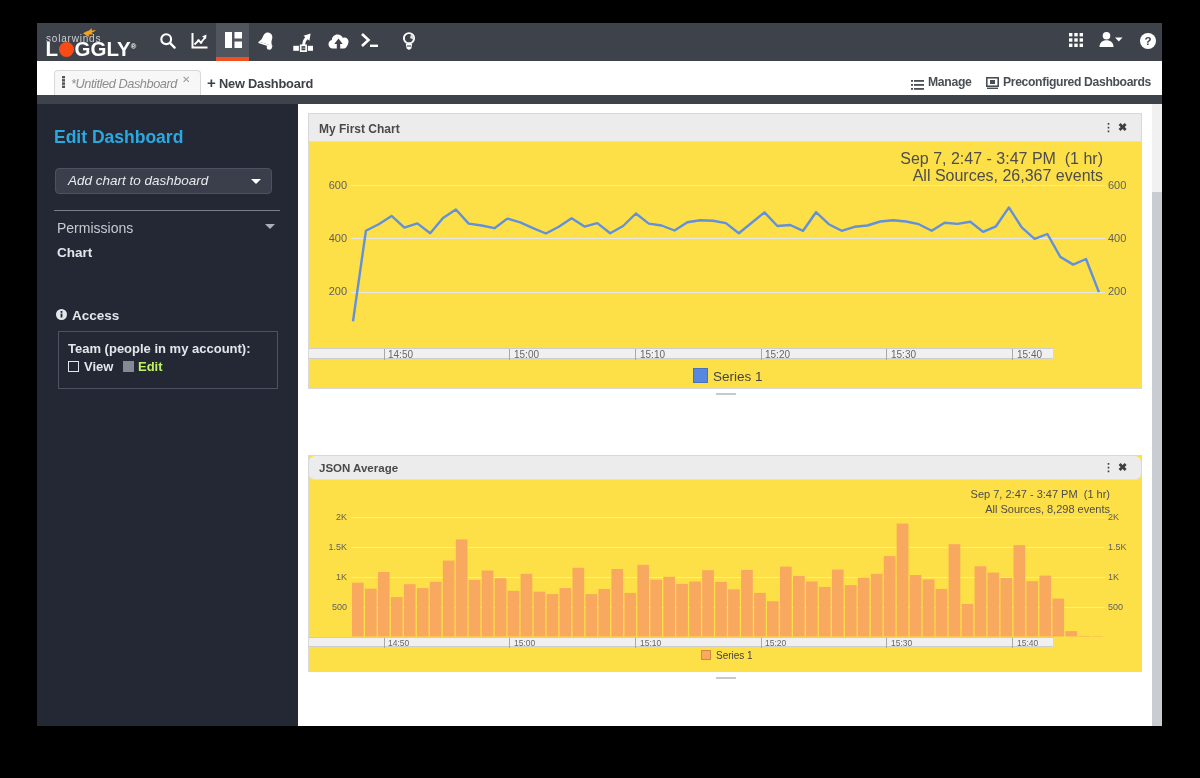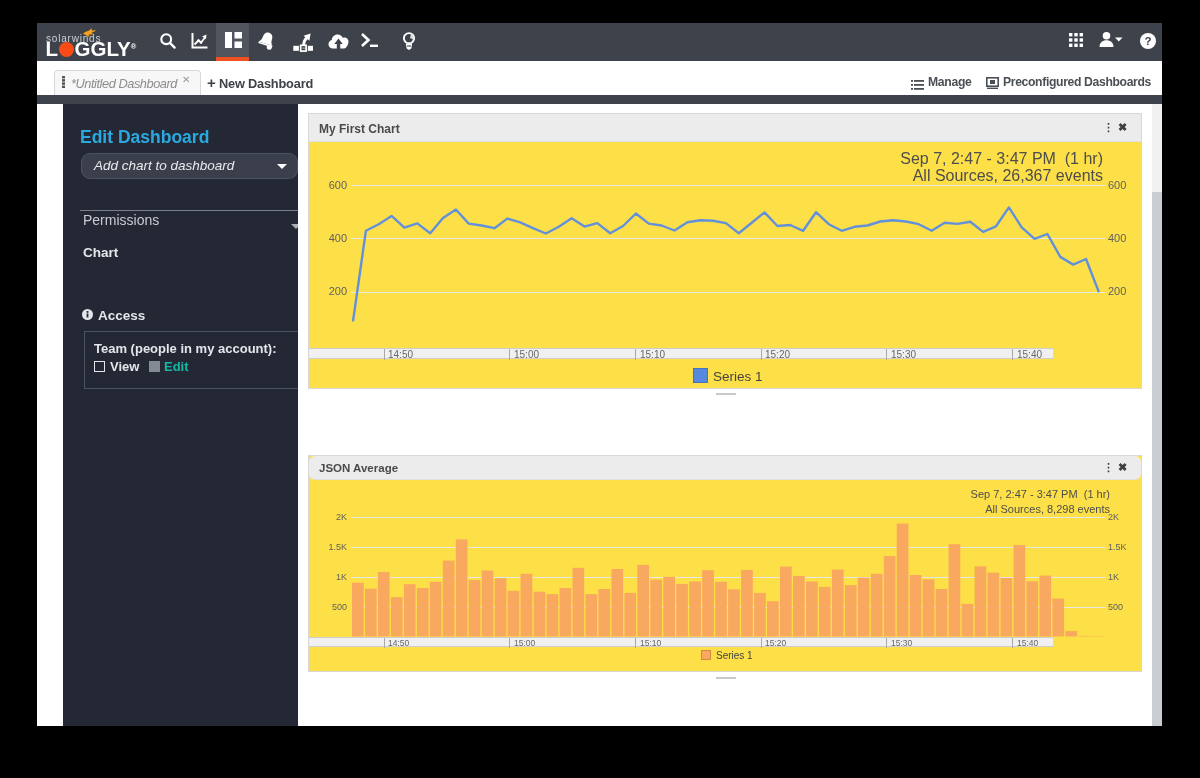--- a/index.html
+++ b/index.html
@@ -12,21 +12,21 @@
 #nav { position:absolute; left:0; top:0; width:1125px; height:38px; background:#3e434b; }
 #navsel { position:absolute; left:179px; top:0; width:33px; height:34px; background:#50555e; }
 #navselbar { position:absolute; left:179px; top:34px; width:33px; height:4px; background:#ef5123; }
 .navico { position:absolute; top:9px; }
 
 #tabbar { position:absolute; left:0; top:38px; width:1125px; height:34px; background:#fff; }
 #tab { position:absolute; left:17px; top:9px; width:147px; height:25px; background:#f7f7f7;
   border:1px solid #d8d8d8; border-bottom:none; border-radius:4px 4px 0 0; }
 #strip { position:absolute; left:0; top:72px; width:1125px; height:9px; background:#3e434b; }
 
-#sidebar { position:absolute; left:0; top:81px; width:261px; height:622px; background:#242834;margin-left:26px; }
+#sidebar { position:absolute; left:0; top:81px; width:261px; height:622px; background:#242834; }
 .dd { position:absolute; left:18px; width:217px; height:26px; background:#3a3f4b;
   border:1px solid #4c525f; border-radius:4px; color:#e8eaee; font-style:italic;
   font-size:13.5px; line-height:24px; padding-left:12px; }
 .ddcaret { position:absolute; right:10px; top:10px; width:0; height:0;
   border-left:5px solid transparent; border-right:5px solid transparent; border-top:5px solid #fff; }
 
 #main { position:absolute; left:261px; top:81px; width:864px; height:622px; background:#fff; }
 .panel { position:absolute; left:10px; width:834px; background:#fde047; border:1px solid #d8d8d8; }
 .phead { position:absolute; left:0; top:0; width:100%; background:#ececec; border-bottom:1px solid #e0e0e0; }
 .ptitle { color:#4a4a4a; font-weight:bold; }
@@ -146,37 +146,37 @@
           <rect x="0.8" y="0.8" width="11.4" height="8.4" fill="none" stroke="#4a4f55" stroke-width="1.6"></rect>
           <rect x="4" y="3" width="5" height="4" fill="#4a4f55"></rect>
           <rect x="1" y="10.6" width="11" height="1.4" fill="#4a4f55"></rect>
         </svg>
     </div>
     <div class="abs" style="left:966px;top:14px;color:#4a4f55;font-size:12.2px;letter-spacing:-0.35px;font-weight:bold;white-space:nowrap;">Preconfigured Dashboards</div>
   </div>
   <div id="strip"></div>
   <div id="sidebar">
     <div class="abs" style="left:17px;top:23px;color:#2aa9e1;font-size:17.5px;font-weight:bold;">Edit Dashboard</div>
-    <div class="dd" style="top:49px;border-radius:9px;">Add chart to dashboard<div class="ddcaret"></div></div>
+    <div class="dd" style="top:64px;">Add chart to dashboard<div class="ddcaret"></div></div>
     <div class="abs" style="left:17px;top:106px;width:226px;height:1px;background:#787e89;"></div>
-    <div class="abs" style="left:20px;top:108px;color:#c7cad0;font-size:14px;">Permissions</div>
+    <div class="abs" style="left:20px;top:116px;color:#c7cad0;font-size:14px;">Permissions</div>
     <div class="abs" style="left:228px;top:120px;width:0;height:0;border-left:5px solid transparent;border-right:5px solid transparent;border-top:5px solid #aab0b8;"></div>
     <div class="abs" style="left:20px;top:141px;color:#e3e6ea;font-size:13.5px;font-weight:bold;">Chart</div>
     <svg class="abs" style="left:19px;top:205px;" width="11" height="11" viewBox="0 0 11 11">
       <circle cx="5.5" cy="5.5" r="5.5" fill="#e3e6ea"></circle>
       <rect x="4.6" y="4.5" width="1.8" height="4" fill="#242834"></rect>
         <rect x="4.6" y="2" width="1.8" height="1.8" fill="#242834"></rect>
     </svg>
     <div class="abs" style="left:35px;top:204px;color:#e3e6ea;font-size:13.5px;font-weight:bold;">Access</div>
     <div class="abs" style="left:21px;top:227px;width:220px;height:58px;border:1px solid #4c525f;">
       <div class="abs" style="left:9px;top:9px;color:#e3e6ea;font-size:13px;font-weight:bold;">Team (people in my account):</div>
       <div class="abs" style="left:9px;top:29px;width:11px;height:11px;border:1.5px solid #e3e6ea;background:transparent;"></div>
       <div class="abs" style="left:25px;top:27px;color:#e3e6ea;font-size:13px;font-weight:bold;">View</div>
       <div class="abs" style="left:64px;top:29px;width:11px;height:11px;background:#848a94;"></div>
-      <div class="abs" style="left:79px;top:27px;color:#14b8a6;font-size:13px;font-weight:bold;">Edit</div>
+      <div class="abs" style="left:79px;top:27px;color:#bef264;font-size:13px;font-weight:bold;">Edit</div>
     </div>
   </div>
   <div id="main">
 
     <div class="panel" style="top:9px;height:276px;">
       <div class="phead" style="height:28px;">
           <div class="ptitle" style="position:absolute;left:10px;top:8px;font-size:12px;">My First Chart</div>
         <div class="pico" style="left:794px;top:7px;font-size:11px;">⋮</div>
         <div class="pico" style="left:809px;top:7px;font-size:11px;">✖</div>
       </div>

